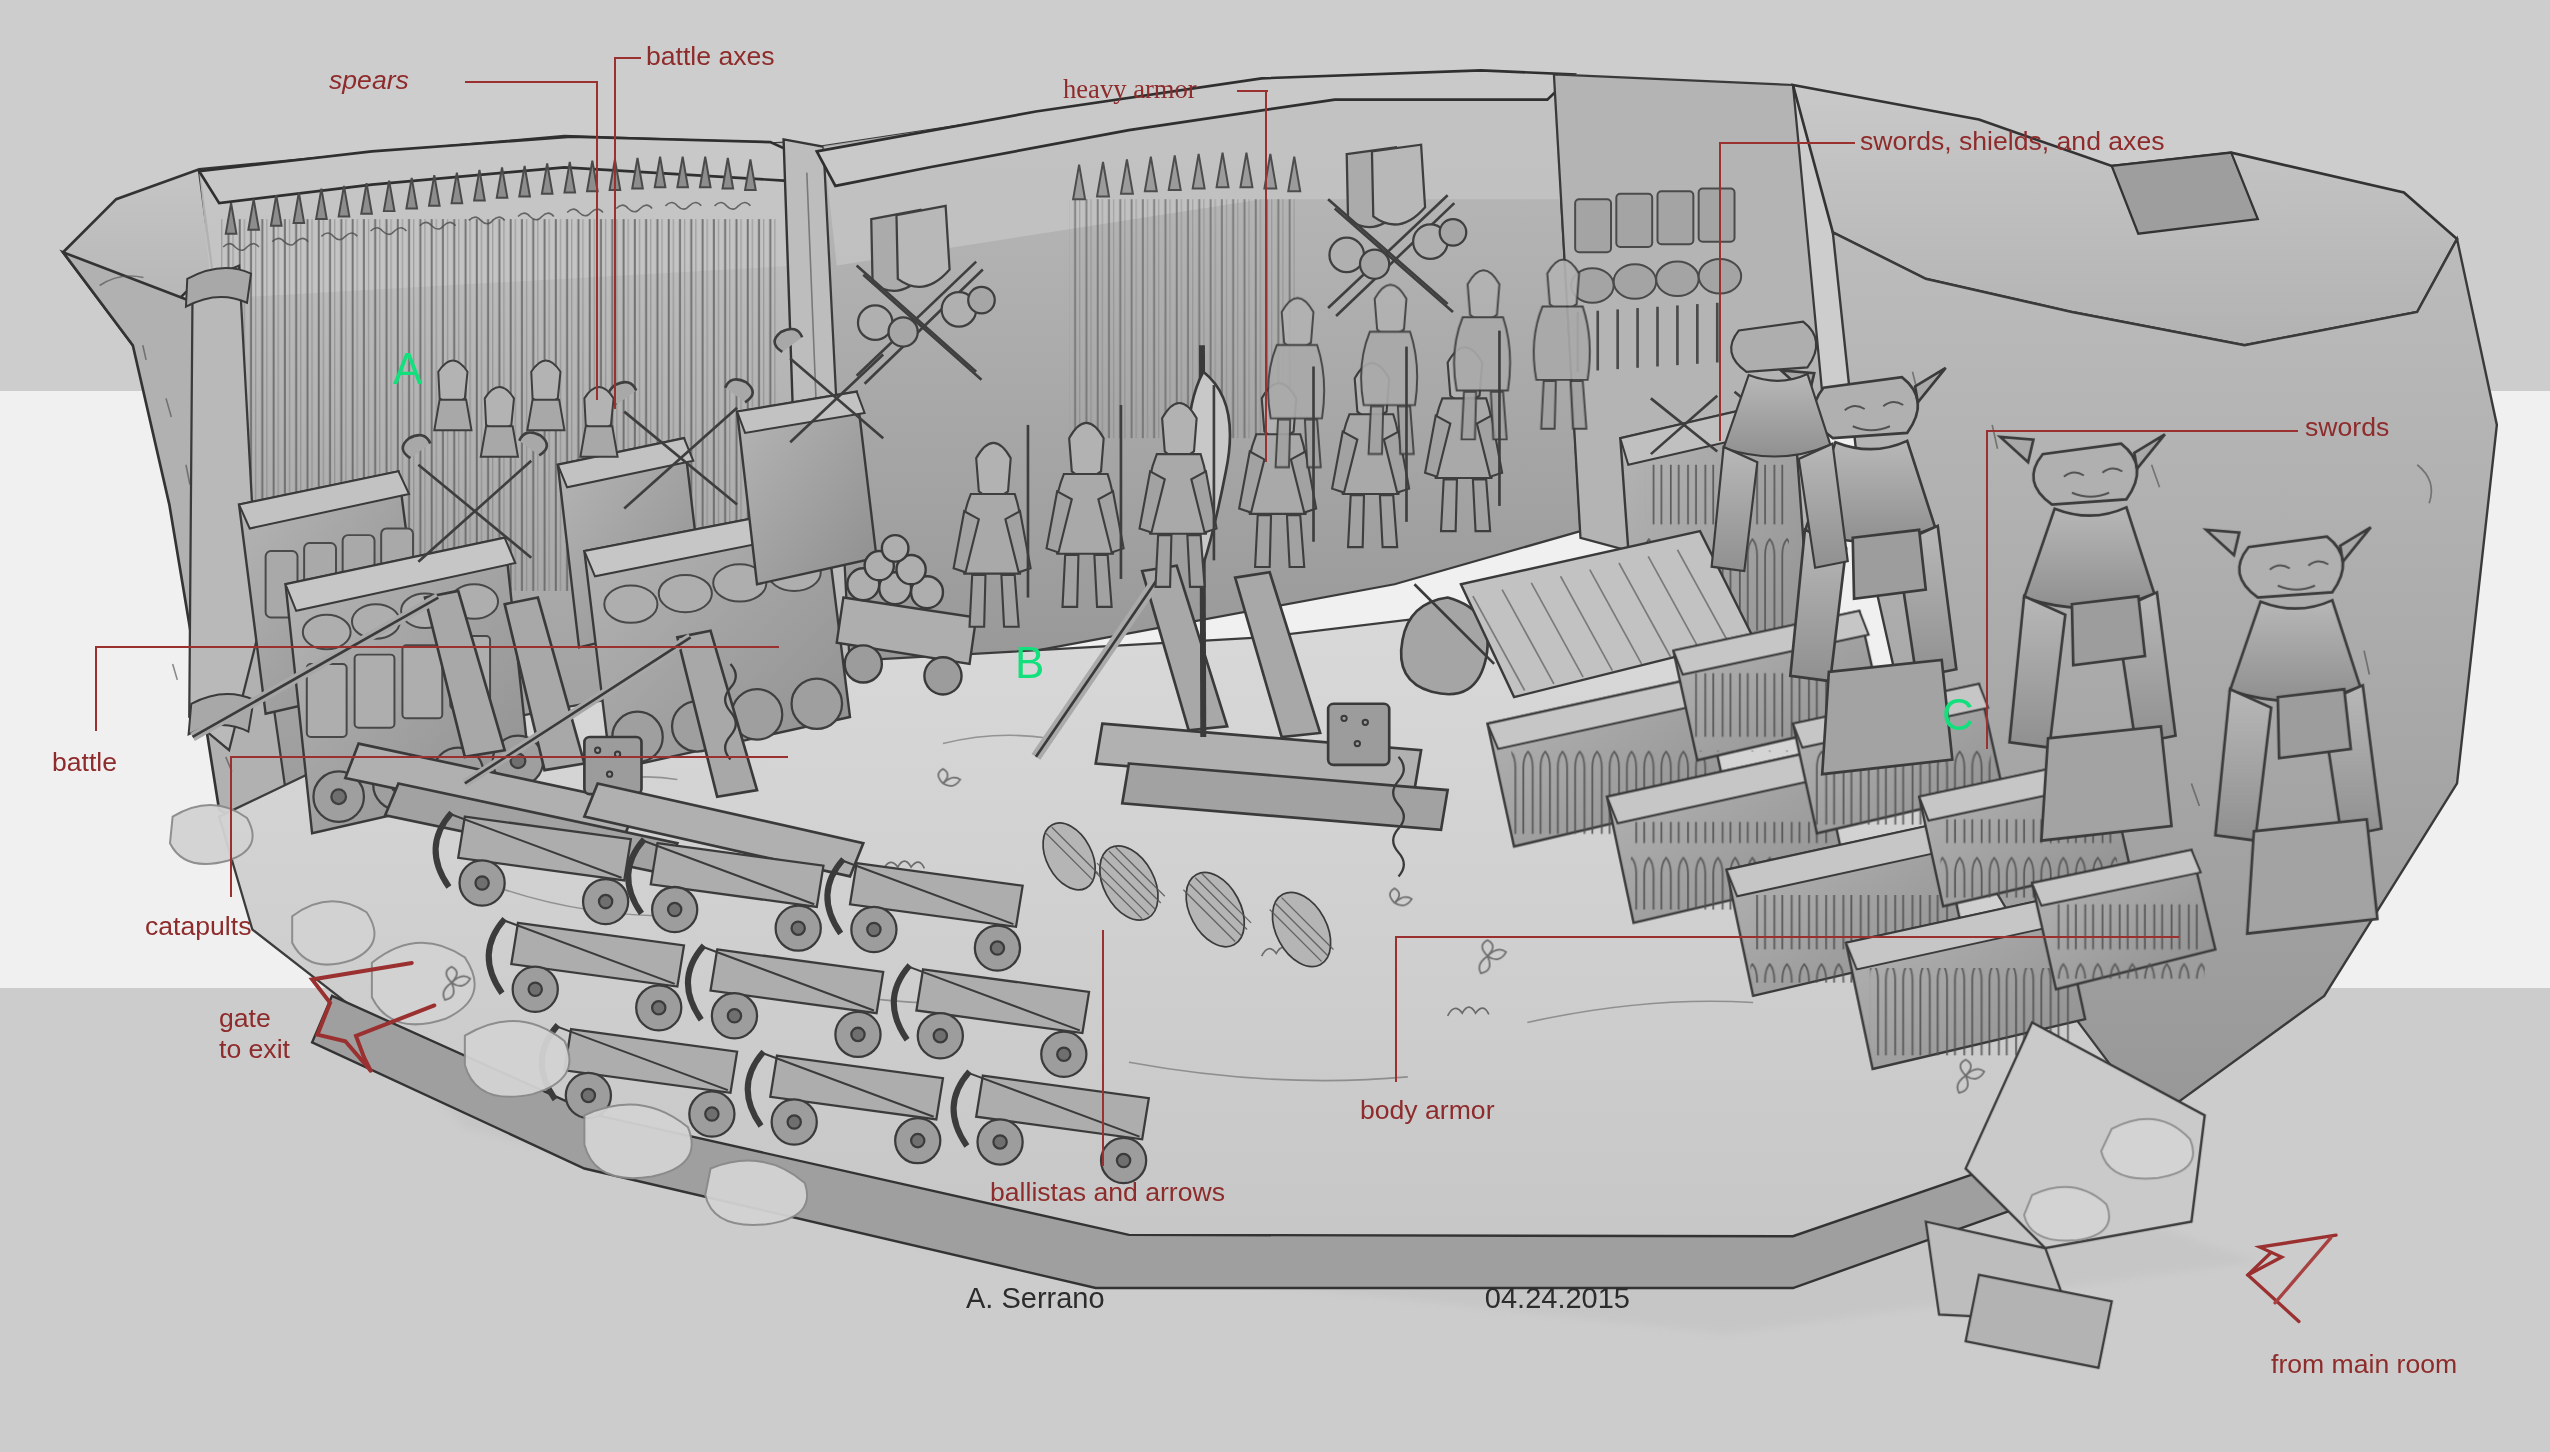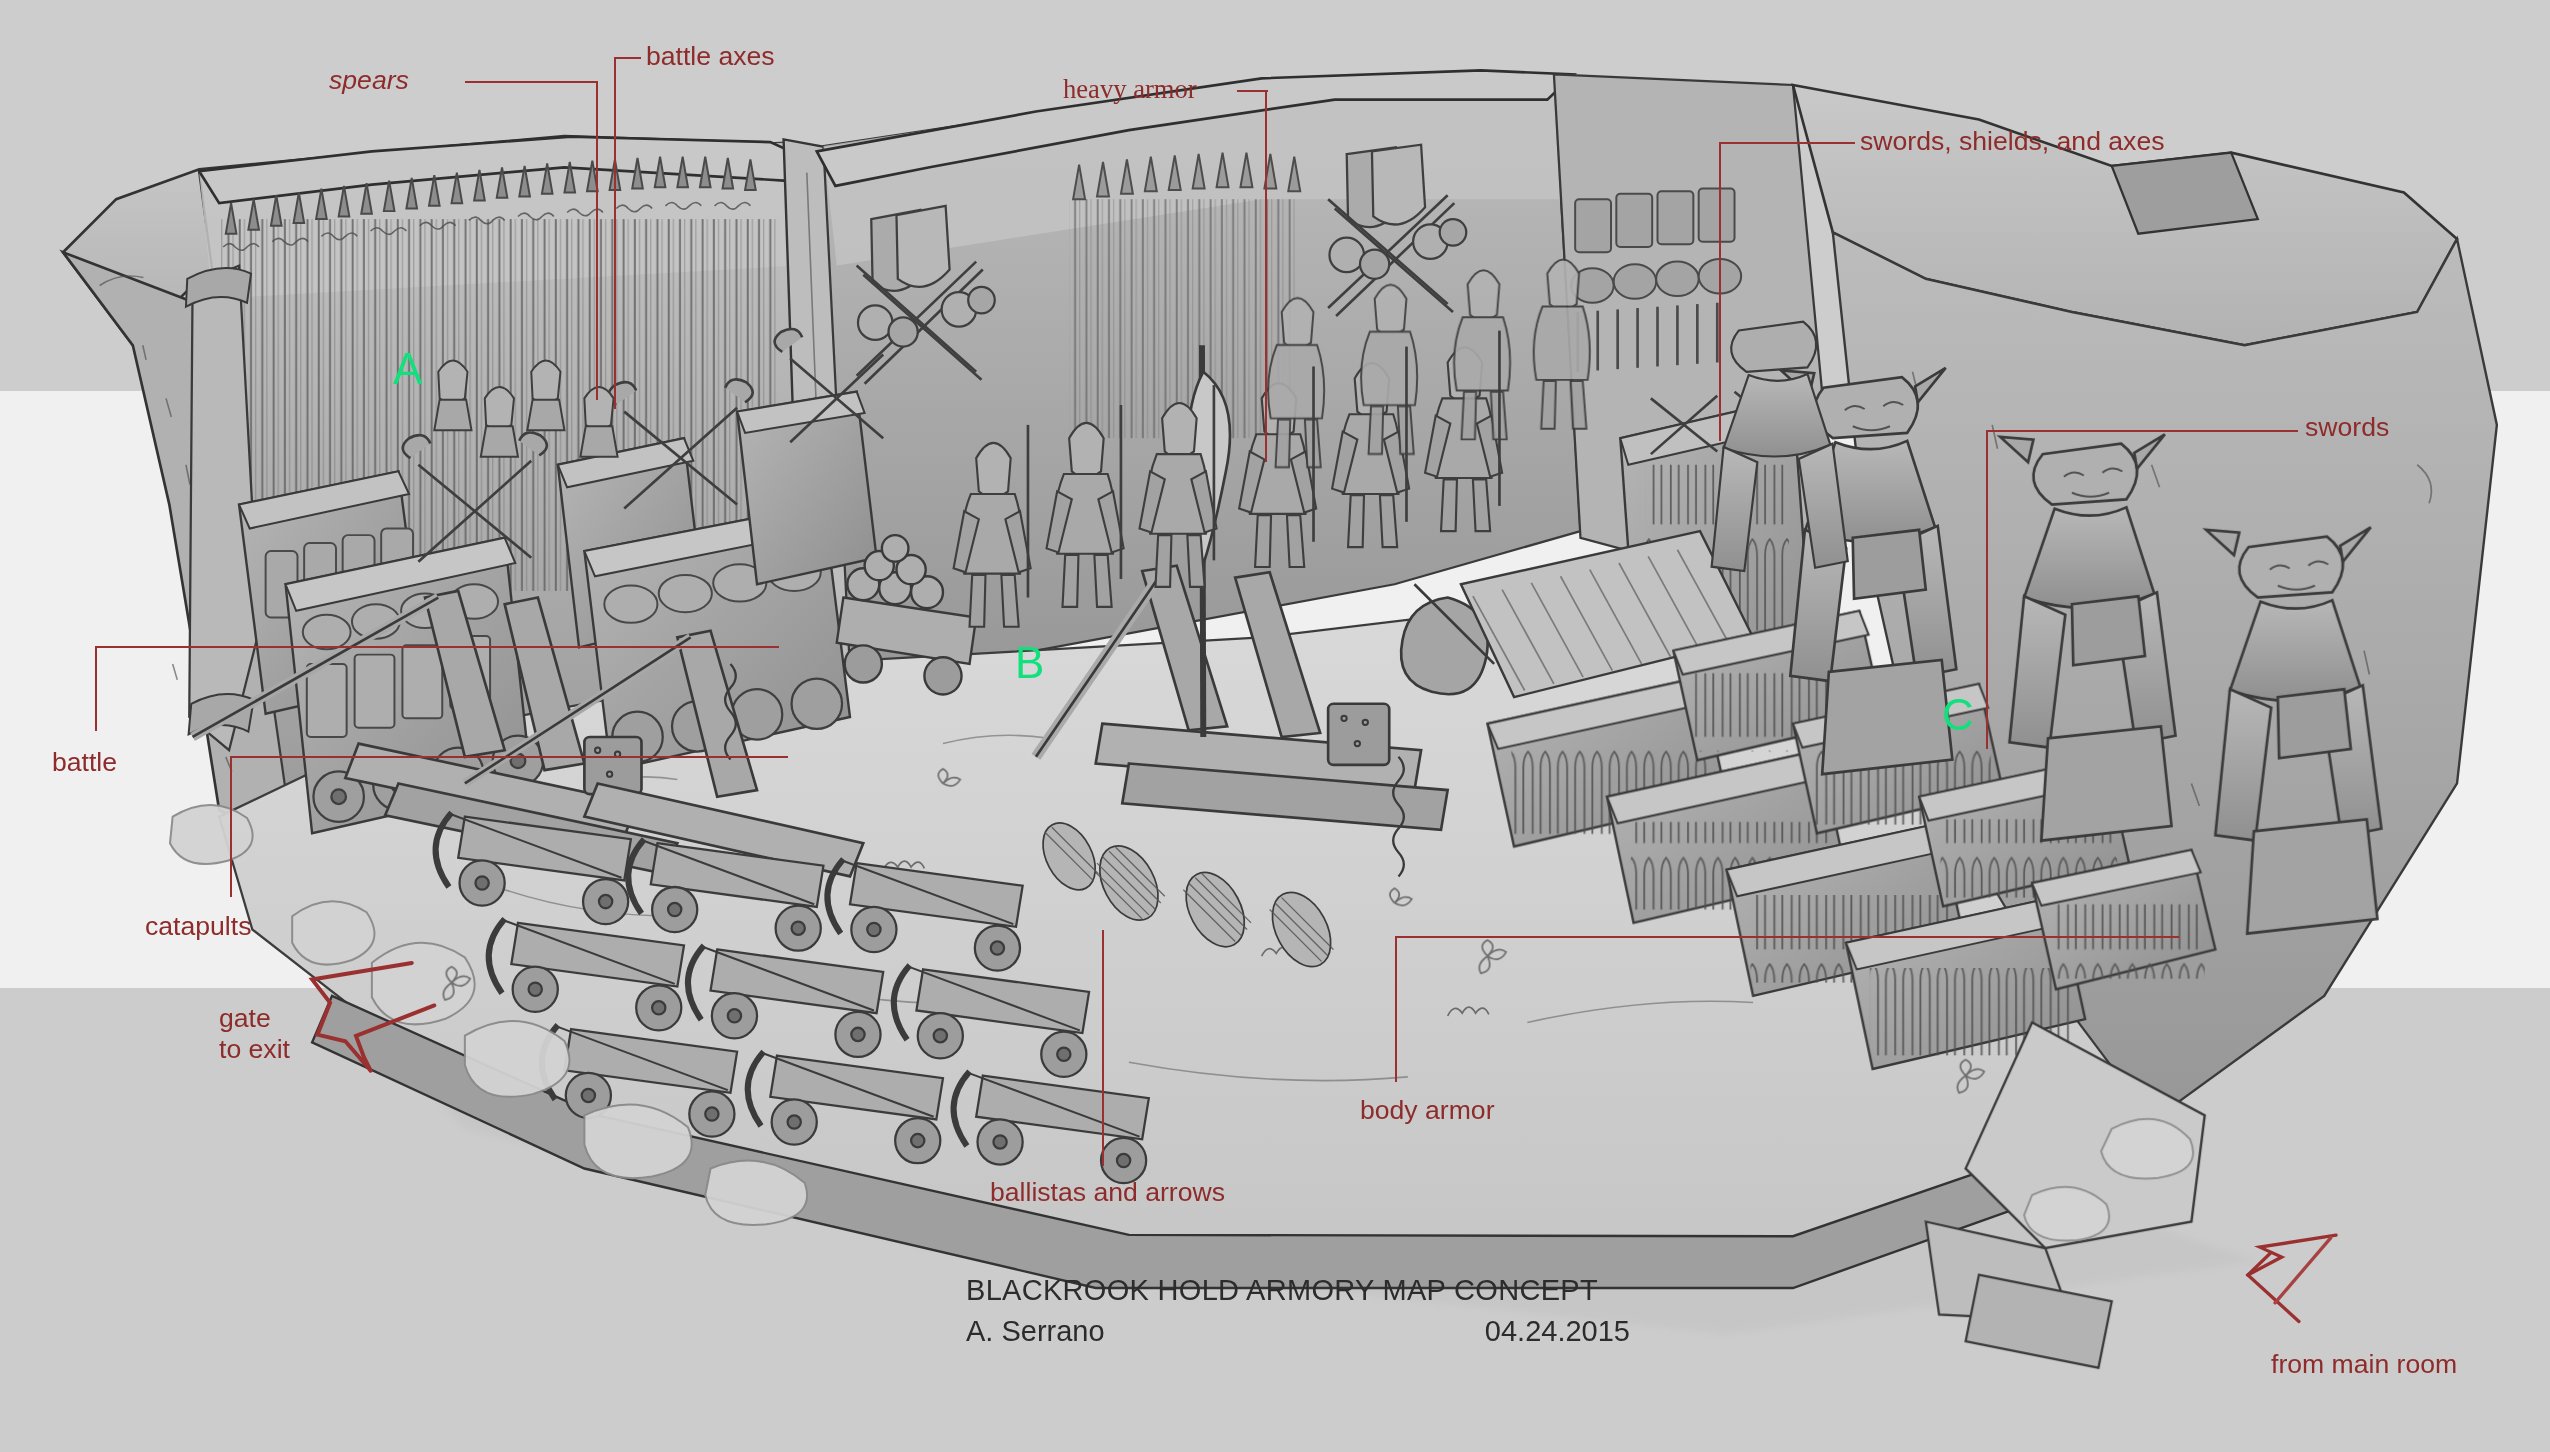--- a/index.html
+++ b/index.html
@@ -869,19 +869,18 @@
   <path d="M178 30 L63 48 L96 63 L45 90" fill="none" stroke="#9b3030" stroke-width="5" stroke-linecap="round"></path>
   <path d="M80 56 L45 90 L122 160" fill="none" stroke="#9b3030" stroke-width="5" stroke-linecap="round"></path>
   <path d="M170 34 L86 132" fill="none" stroke="#a84242" stroke-width="5" stroke-linecap="round"></path>
 </svg>
 
 <div class="marker" style="left:393px;top:347px;">A</div>
 <div class="marker" style="left:1015px;top:641px;">B</div>
 <div class="marker" style="left:1942px;top:693px;">C</div>
 
 <div id="titleblock">
-  <div class="t-main">BLACKROOK HOLD ARMORY MAP CONCEPT</div>
   <div class="t-row">
     <span>A. Serrano</span>
     <span>04.24.2015</span>
   </div>
 </div>
 
 
 </body></html>

